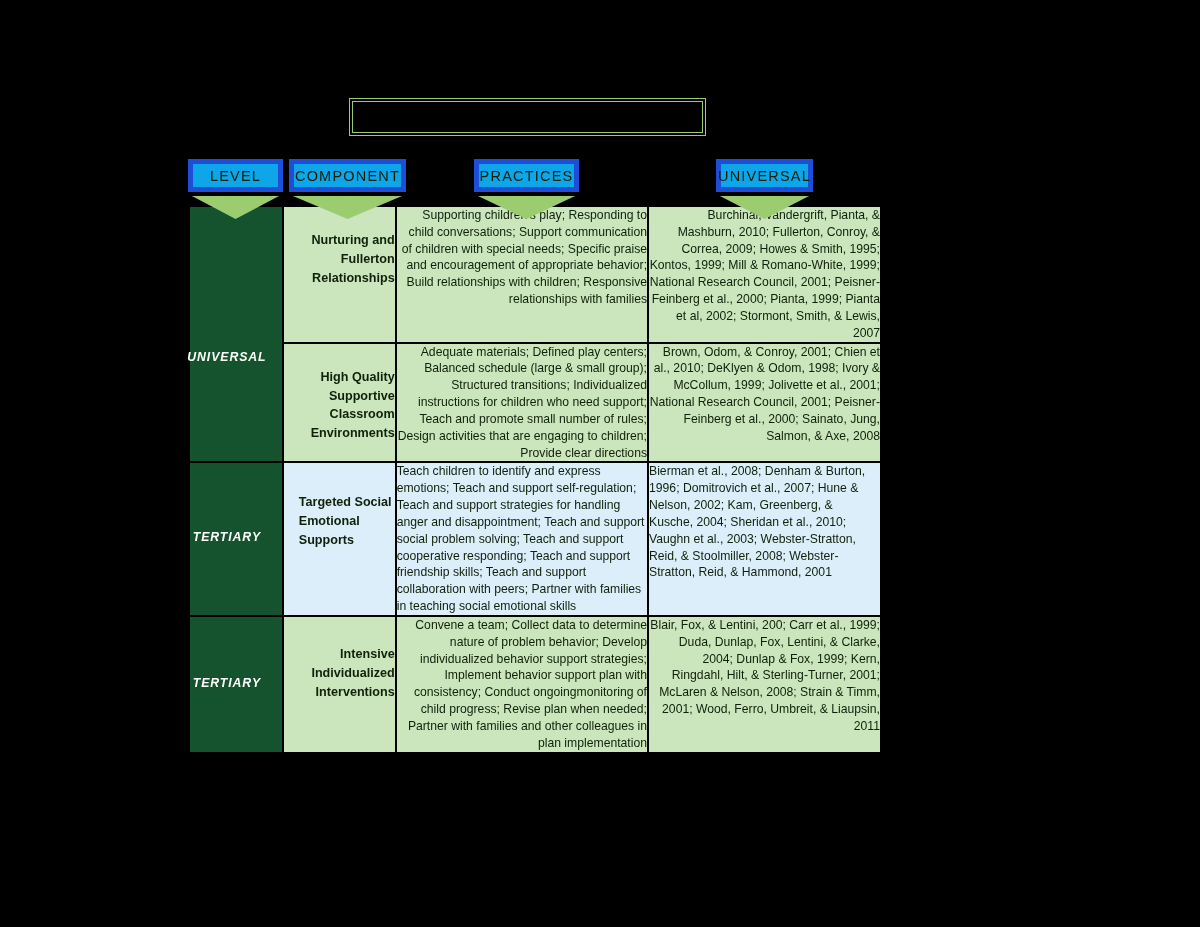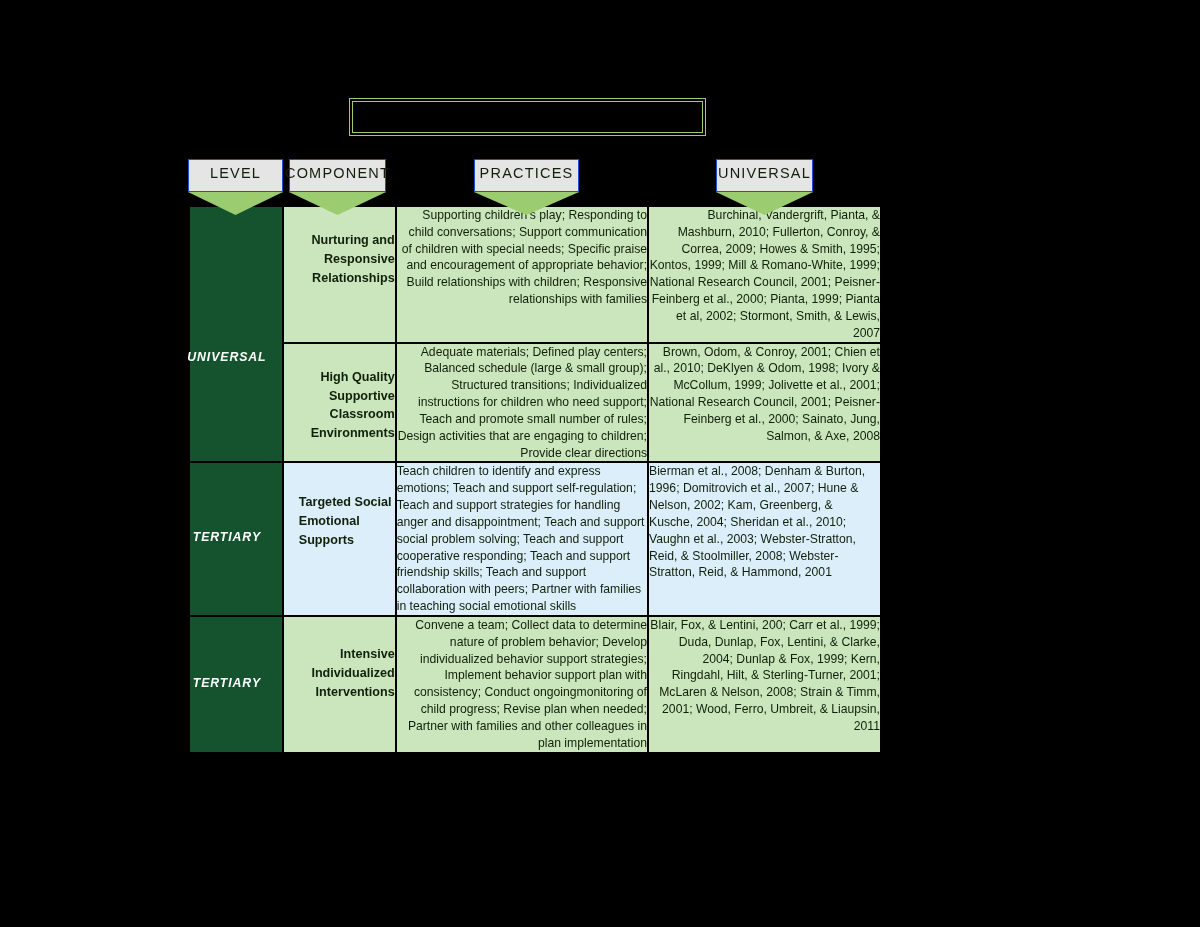--- a/index.html
+++ b/index.html
@@ -25,40 +25,40 @@
     display:flex;align-items:center;justify-content:center;
   }
   .title-text{
     color:#CBE6BC;font-size:15px;letter-spacing:.4px;
   }
 
   
   .banner{
     position:absolute;
     height:33px;
-    background:#e5e5e5;
-    border:1px solid #1d4ed8;
+    background:#0ea5e9;
+    border:5px solid #1d4ed8;
     box-sizing:border-box;
-    display:flex;align-items:center;justify-content:center;
+    display:flex;align-items:flex-end;justify-content:center;
     color:#10200A;
     font-size:14.5px;
     letter-spacing:1.2px;
     z-index:4;
   }
   .banner .bl{position:relative;top:-3px;}
   .banner .tip{
     position:absolute;left:-1px;right:-1px;top:32px;height:23px;
     background:#9BCC70;
     border-left:1px solid #6FA945;border-right:1px solid #6FA945;
     clip-path:polygon(0 0,100% 0,50% 100%);
     -webkit-clip-path:polygon(0 0,100% 0,50% 100%);
   }
 
   #banner-level    {left:188px;top:159px;width:95px;}
-  #banner-component{left:289px;top:159px;width:97px;}
+  #banner-component{left:289px;top:159px;width:117px;}
   #banner-practices{left:474px;top:159px;width:105px;}
   #banner-evidence {left:716px;top:159px;width:97px;}
 
   
   .table{
     position:absolute;left:188px;top:205px;width:694px;
     border-collapse:separate;
     border-spacing:2px;
     z-index:2;
   }
@@ -128,21 +128,21 @@
   </div>
 
   <table class="table">
     <tbody>
 
       <tr>
         <td class="cell lvl" rowspan="2">
           <div class="lvl-label" style="top:142px;">UNIVERSAL</div>
         </td>
         <td class="cell green comp">
-          <div class="pad">Nurturing and Responsive Relationships</div>
+          <div class="pad">Nurturing and Fullerton Relationships</div>
         </td>
         <td class="cell green prac">Supporting children’s play; Responding to child conversations; Support communication of children with special needs; Specific praise and encouragement of appropriate behavior; Build relationships with children; Responsive relationships with families</td>
         <td class="cell green evid">Burchinal, Vandergrift, Pianta, &amp; Mashburn, 2010; Fullerton, Conroy, &amp; Correa, 2009; Howes &amp; Smith, 1995; Kontos, 1999; Mill &amp; Romano-White, 1999; National Research Council, 2001; Peisner-Feinberg et al., 2000; Pianta, 1999; Pianta et al, 2002; Stormont, Smith, &amp; Lewis, 2007</td>
       </tr>
 
       <tr>
         <td class="cell green comp">
           <div class="pad">High Quality Supportive Classroom Environments</div>
         </td>
         <td class="cell green prac">Adequate materials; Defined play centers; Balanced schedule (large &amp; small group); Structured transitions; Individualized instructions for children who need support; Teach and promote small number of rules; Design activities that are engaging to children; Provide clear directions</td>

